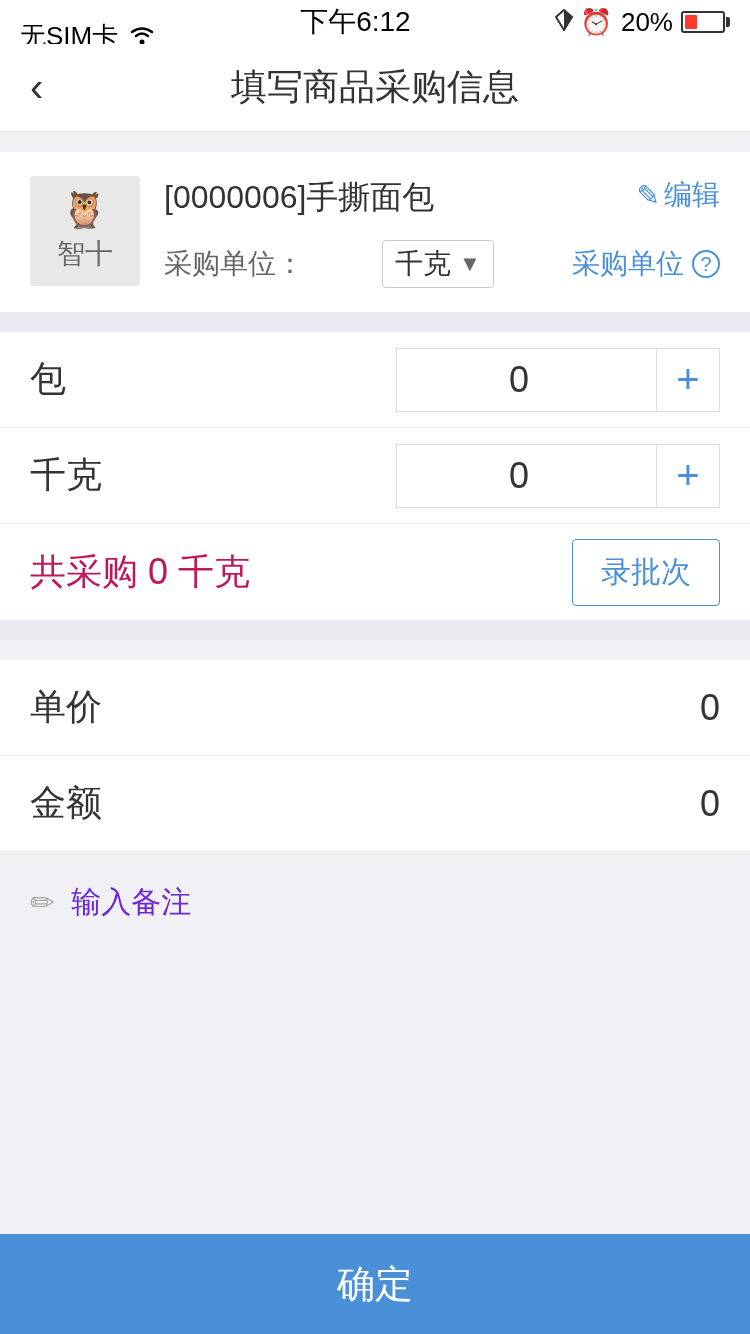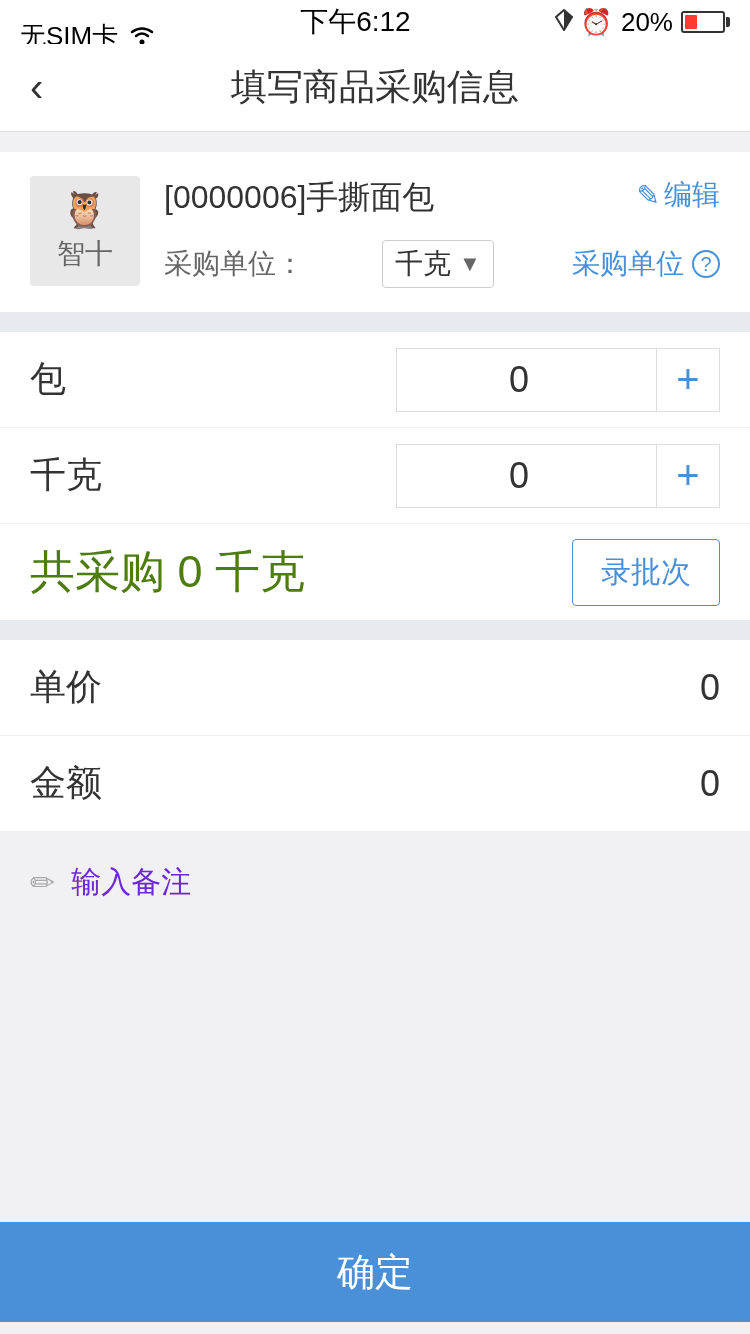--- a/index.html
+++ b/index.html
@@ -257,37 +257,38 @@
 
     
     .total-row {
       display: flex;
       align-items: center;
       padding: 0 30px;
       height: 96px;
       background: #fff;
     }
     .total-label {
-      font-size: 45px;
-      color: #4d7c0f;
+      font-size: 36px;
+      color: #be185d;
     }
     .batch-btn {
       margin-left: auto;
       border: 1px solid #4a90d9;
       color: #4a90d9;
       font-size: 30px;
       padding: 12px 28px;
       border-radius: 4px;
       background: #fff;
       cursor: pointer;
     }
 
     
     .price-section {
       background: #fff;
+      margin-top: 20px;
     }
     .price-row {
       display: flex;
       align-items: center;
       padding: 0 30px;
       height: 96px;
       border-bottom: 1px solid #eee;
     }
     .price-row-label {
       font-size: 36px;
@@ -314,21 +315,21 @@
       color: #aaa;
     }
     .notes-placeholder {
       font-size: 30px;
       color: #6d28d9;
     }
 
     
     .confirm-btn {
       position: fixed;
-      bottom: 12px;
+      bottom: 0;
       width: 750px;
       height: 100px;
       background: #4a90d9;
       color: #fff;
       font-size: 38px;
       display: flex;
       align-items: center;
       justify-content: center;
       cursor: pointer;
       border: none;

